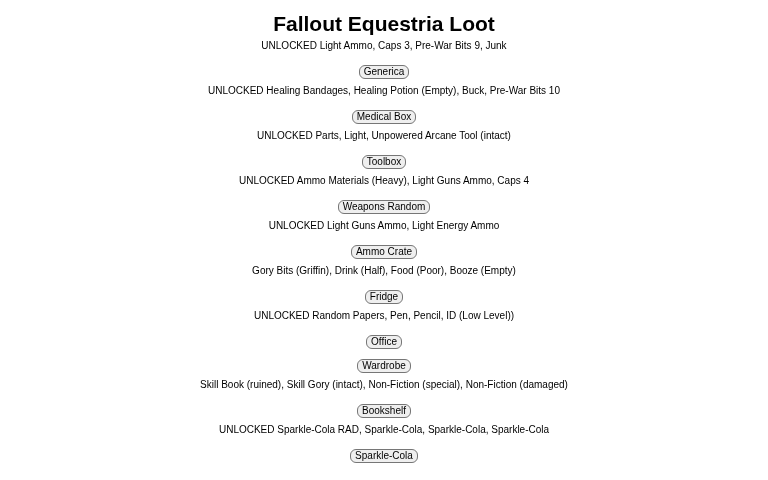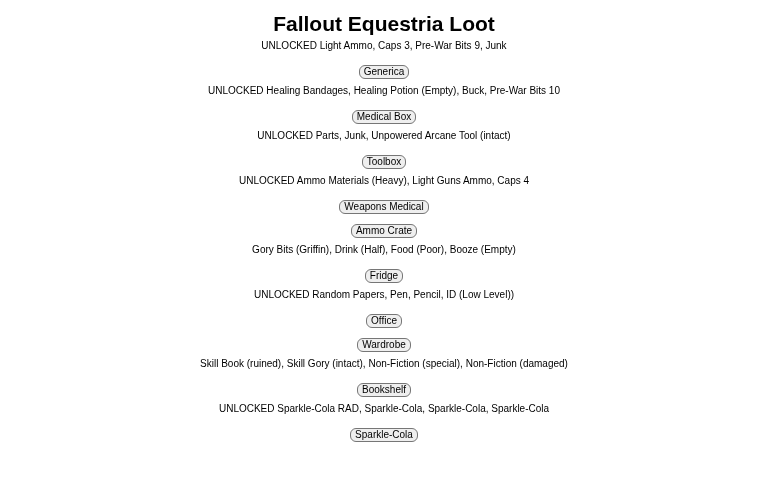--- a/index.html
+++ b/index.html
@@ -61,30 +61,31 @@
     <p class="loot-text">UNLOCKED Light Ammo, Caps 3, Pre-War Bits 9, Junk</p>
     <div class="btn-wrap"><button>Generica</button></div>
   </div>
 
   <div class="entry">
     <p class="loot-text">UNLOCKED Healing Bandages, Healing Potion (Empty), Buck, Pre-War Bits 10</p>
     <div class="btn-wrap"><button>Medical Box</button></div>
   </div>
 
   <div class="entry">
-    <p class="loot-text">UNLOCKED Parts, Junk, Unpowered Arcane Tool (intact)</p>
+    <p class="loot-text">UNLOCKED Parts, Light, Unpowered Arcane Tool (intact)</p>
     <div class="btn-wrap"><button>Toolbox</button></div>
   </div>
 
   <div class="entry">
     <p class="loot-text">UNLOCKED Ammo Materials (Heavy), Light Guns Ammo, Caps 4</p>
-    <div class="btn-wrap"><button>Weapons Medical</button></div>
+    <div class="btn-wrap"><button>Weapons Random</button></div>
   </div>
 
   <div class="entry">
+    <p class="loot-text">UNLOCKED Light Guns Ammo, Light Energy Ammo</p>
     <div class="btn-wrap"><button>Ammo Crate</button></div>
   </div>
 
   <div class="entry">
     <p class="loot-text">Gory Bits (Griffin), Drink (Half), Food (Poor), Booze (Empty)</p>
     <div class="btn-wrap"><button>Fridge</button></div>
   </div>
 
   <div class="entry">
     <p class="loot-text">UNLOCKED Random Papers, Pen, Pencil, ID (Low Level))</p>

